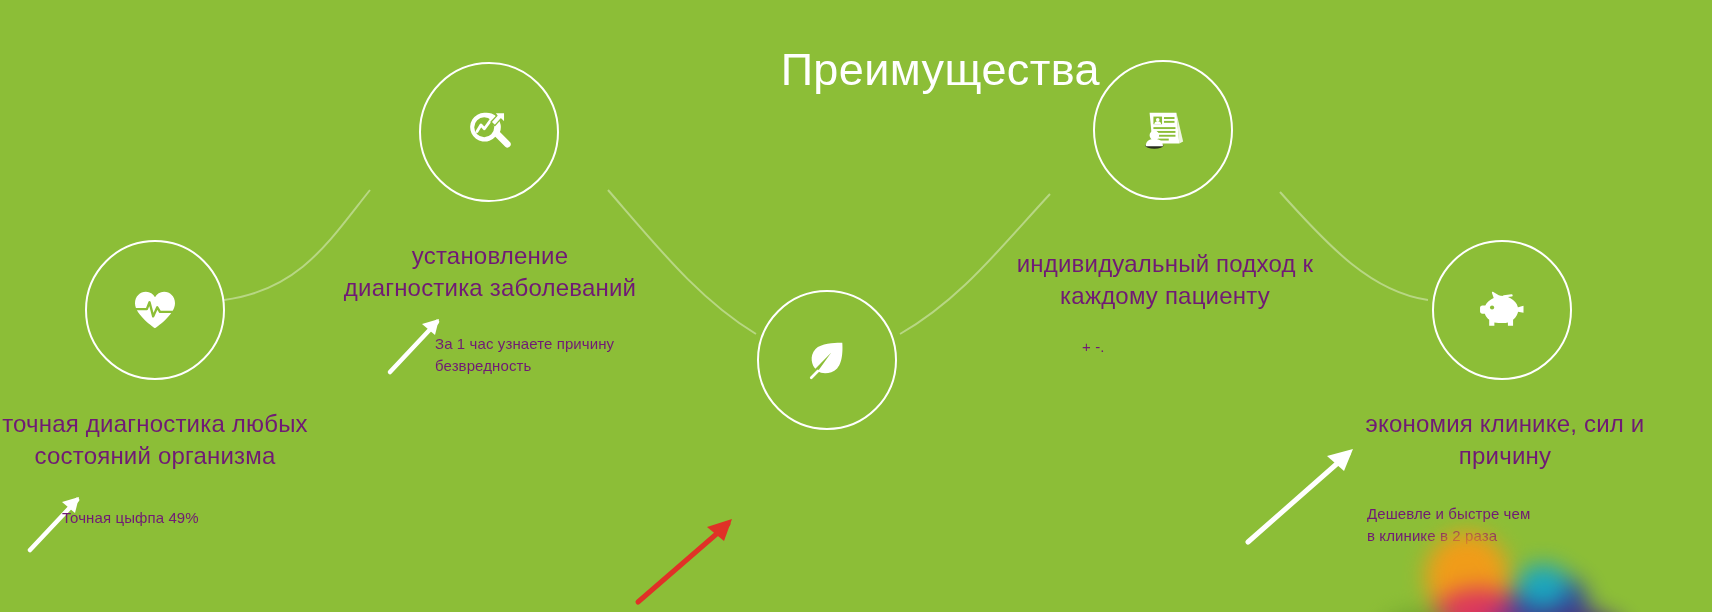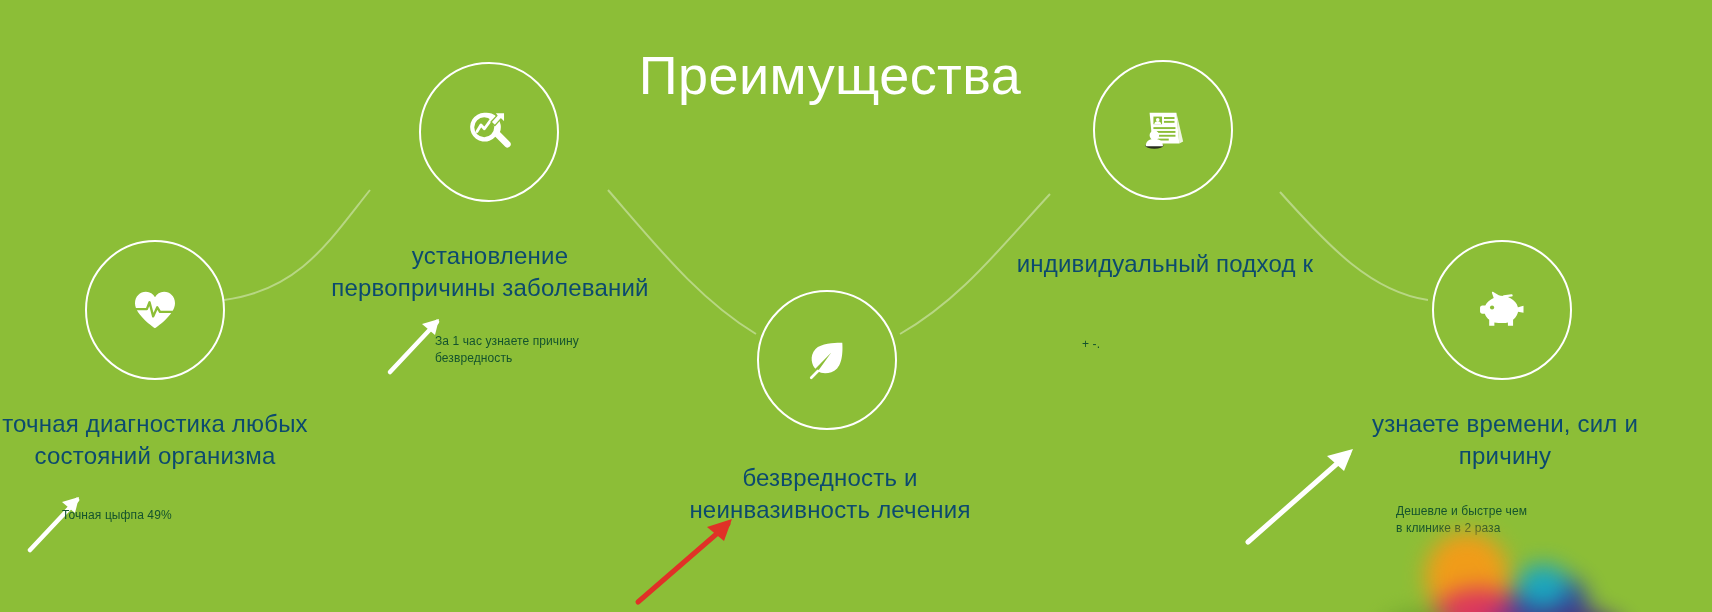--- a/index.html
+++ b/index.html
@@ -40,45 +40,45 @@
     display: flex; align-items: center; justify-content: center;
   }
   .node-circle svg { display: block; }
 
   
   .page-title {
     position: absolute;
     left: 560px;
     top: 44px;
     width: 540px;
-    text-align: center;
+    text-align: right;
     color: #ffffff;
-    font-size: 54px;
+    font-size: 45px;
     font-weight: 300;
     letter-spacing: 0.4px;
     line-height: 1.15;
     white-space: nowrap;
   }
 
   
   .node-label {
     position: absolute;
-    color: #0c4a6e;
+    color: #701a75;
     font-size: 24px;
     font-weight: 300;
     line-height: 1.35;
     text-align: center;
     letter-spacing: 0.2px;
   }
 
   
   .annotation {
     position: absolute;
-    color: #14532d;
-    font-size: 12px;
+    color: #701a75;
+    font-size: 15px;
     font-weight: 400;
     line-height: 1.45;
     letter-spacing: 0.1px;
   }
 
   
   .arrow-svg { position: absolute; pointer-events: none; }
 
   
   .color-blob {
@@ -120,34 +120,30 @@
       <svg width="46" height="46" viewBox="0 0 48 48" xmlns="http://www.w3.org/2000/svg">
         <path d="M19 4 A15 15 0 1 0 30.6 28.9 L41 39.3 A3.4 3.4 0 0 0 45.8 34.5 L35.4 24.1 A15 15 0 0 0 19 4 Z
                  M19 8.6 A10.4 10.4 0 1 1 19 29.4 A10.4 10.4 0 0 1 19 8.6 Z" fill="#ffffff"></path>
         <path d="M11.5 23.5 L15.6 16.8 L19.2 20.6 L26.2 11.2" fill="none" stroke="#ffffff" stroke-width="3" stroke-linecap="round" stroke-linejoin="round"></path>
         <path d="M29.8 3.8 L40.4 3.8 L40.4 14.2 L36.4 10.3 L30.1 17.4 L26.1 13.6 L32.3 6.9 Z" fill="#ffffff" stroke="#8cbe37" stroke-width="1.4" stroke-linejoin="round"></path>
       </svg>
     </span>
   </div>
   <div class="node-label" style="left:315px; top:240px; width:350px;">
     <div>установление</div>
-    <div>первопричины заболеваний</div>
+    <div>диагностика заболеваний</div>
   </div>
 
   <div class="node-circle" style="left:757px; top:290px; width:140px; height:140px;">
     <span class="icon-wrap">
       <svg width="42" height="42" viewBox="0 0 44 44" xmlns="http://www.w3.org/2000/svg">
         <path d="M38 4 C38 4 17 3 10 10.5 C3 18 6.5 28 9.8 31.2 L26.5 14.2 L12.4 33.8 C16.8 36.8 26.4 37 32.6 30.8 C40 23.2 38 4 38 4 Z" fill="#ffffff"></path>
         <path d="M12.5 33.5 L5.5 40.6" fill="none" stroke="#ffffff" stroke-width="2.8" stroke-linecap="round"></path>
       </svg>
     </span>
-  </div>
-  <div class="node-label" style="left:660px; top:462px; width:340px;">
-    <div>безвредность и</div>
-    <div>неинвазивность лечения</div>
   </div>
 
   <div class="node-circle" style="left:1093px; top:60px; width:140px; height:140px;">
     <span class="icon-wrap">
       <svg width="46" height="46" viewBox="0 0 48 48" xmlns="http://www.w3.org/2000/svg">
         <path d="M10 6 L38 6 L41 38 L13 38 Z" fill="#ffffff"></path>
         <path d="M38 6 L41 38 L45 36 Z" fill="#ffffff" opacity="0.85"></path>
         <rect x="14" y="10" width="9" height="8" fill="#8cbe37"></rect>
         <path d="M18.5 11.4 a1.9 1.9 0 1 1 0 3.8 a1.9 1.9 0 0 1 0-3.8 Z M14.9 18 c0-2.1 1.7-3.1 3.6-3.1 s3.6 1 3.6 3.1 Z" fill="#ffffff"></path>
         <rect x="25" y="10.5" width="11" height="2" fill="#8cbe37"></rect>
@@ -156,34 +152,35 @@
         <rect x="14" y="25" width="23" height="2" fill="#8cbe37"></rect>
         <rect x="14" y="29" width="23" height="2" fill="#8cbe37"></rect>
         <rect x="14" y="33" width="16" height="2" fill="#8cbe37"></rect>
         <ellipse cx="15" cy="40.5" rx="9.5" ry="3" fill="#1c1c1c" opacity="0.9"></ellipse>
         <path d="M15 24.5 a5 5 0 1 1 0 10 a5 5 0 0 1 0-10 Z M6 41 c0-5.4 4.3-7.8 9-7.8 s9 2.4 9 7.8 Z" fill="#ffffff"></path>
       </svg>
     </span>
   </div>
   <div class="node-label" style="left:1000px; top:248px; width:330px;">
     <div>индивидуальный подход к</div>
+    <div>каждому пациенту</div>
   </div>
 
   <div class="node-circle" style="left:1432px; top:240px; width:140px; height:140px;">
     <span class="icon-wrap">
       <svg width="46" height="42" viewBox="0 0 48 44" xmlns="http://www.w3.org/2000/svg">
         <path d="M22.5 7 C32.8 7 41 13.6 41 21.8 C41 26 38.9 29.7 35.6 32.3 L35.6 38.5 L30.2 38.5 L30.2 35 C28.8 35.4 26.9 35.6 25.2 35.6 L20.4 35.6 C18.8 35.6 17.3 35.4 16 35.1 L16 38.5 L10.6 38.5 L10.6 32.3 C8.4 30.6 6.8 28.4 6 25.9 L3.4 25.9 C2 25.9 1 24.9 1 23.6 L1 19.6 C1 18.3 2 17.3 3.4 17.3 L6.5 17.3 C8 13.8 11.2 11 15.3 9.3 L13.5 4.2 C13.2 3.3 14.1 2.6 14.9 3.1 L20.6 6.6 C21.2 6.5 21.8 7 22.5 7 Z" fill="#ffffff"></path>
         <circle cx="13.6" cy="19.4" r="2.2" fill="#8cbe37"></circle>
         <path d="M26 7.8 L34 6.6" stroke="#ffffff" stroke-width="2.4" stroke-linecap="round" fill="none"></path>
         <path d="M40 19.5 L46.5 17.6 L46.5 25 L40.6 23.8 Z" fill="#ffffff"></path>
       </svg>
     </span>
   </div>
   <div class="node-label" style="left:1330px; top:408px; width:350px;">
-    <div>узнаете времени, сил и</div>
+    <div>экономия клинике, сил и</div>
     <div>причину</div>
   </div>
 
   <svg class="arrow-svg" style="left:22px; top:494px; width:70px; height:60px;" viewBox="0 0 70 60" xmlns="http://www.w3.org/2000/svg">
     <path d="M8 56 L55 6" fill="none" stroke="#ffffff" stroke-width="4.5" stroke-linecap="round"></path>
     <path d="M57 3 L40 8 L53 19 Z" fill="#ffffff"></path>
   </svg>
   <div class="annotation" style="left:62px; top:507px; width:260px;">Точная цыфпа 49%</div>
 
   <svg class="arrow-svg" style="left:382px; top:316px; width:70px; height:60px;" viewBox="0 0 70 60" xmlns="http://www.w3.org/2000/svg">
@@ -199,21 +196,21 @@
     <path d="M10 92 L100 14" fill="none" stroke="#e03127" stroke-width="5" stroke-linecap="round"></path>
     <path d="M104 9 L79 17 L96 31 Z" fill="#e03127"></path>
   </svg>
 
   <div class="annotation" style="left:1082px; top:336px; width:120px;">+ -.</div>
 
   <svg class="arrow-svg" style="left:1238px; top:440px; width:130px; height:110px;" viewBox="0 0 130 110" xmlns="http://www.w3.org/2000/svg">
     <path d="M10 102 L110 14" fill="none" stroke="#ffffff" stroke-width="5" stroke-linecap="round"></path>
     <path d="M115 9 L89 16 L106 31 Z" fill="#ffffff"></path>
   </svg>
-  <div class="annotation" style="left:1367px; top:503px; width:300px;margin-left:29px;">
+  <div class="annotation" style="left:1367px; top:503px; width:300px;">
     <div>Дешевле и быстре чем</div>
     <div>в клинике в 2 раза</div>
   </div>
 
   <svg class="color-blob" style="left:1380px; top:520px; width:340px; height:120px;" viewBox="0 0 340 120" xmlns="http://www.w3.org/2000/svg">
     <ellipse cx="87" cy="56" rx="42" ry="44" fill="#f59b18"></ellipse>
     <ellipse cx="100" cy="98" rx="48" ry="30" fill="#e0325f"></ellipse>
     <ellipse cx="148" cy="106" rx="40" ry="26" fill="#8e2b8e"></ellipse>
     <ellipse cx="170" cy="84" rx="38" ry="32" fill="#2d3f9e"></ellipse>
     <ellipse cx="163" cy="66" rx="26" ry="22" fill="#17a5c4"></ellipse>

